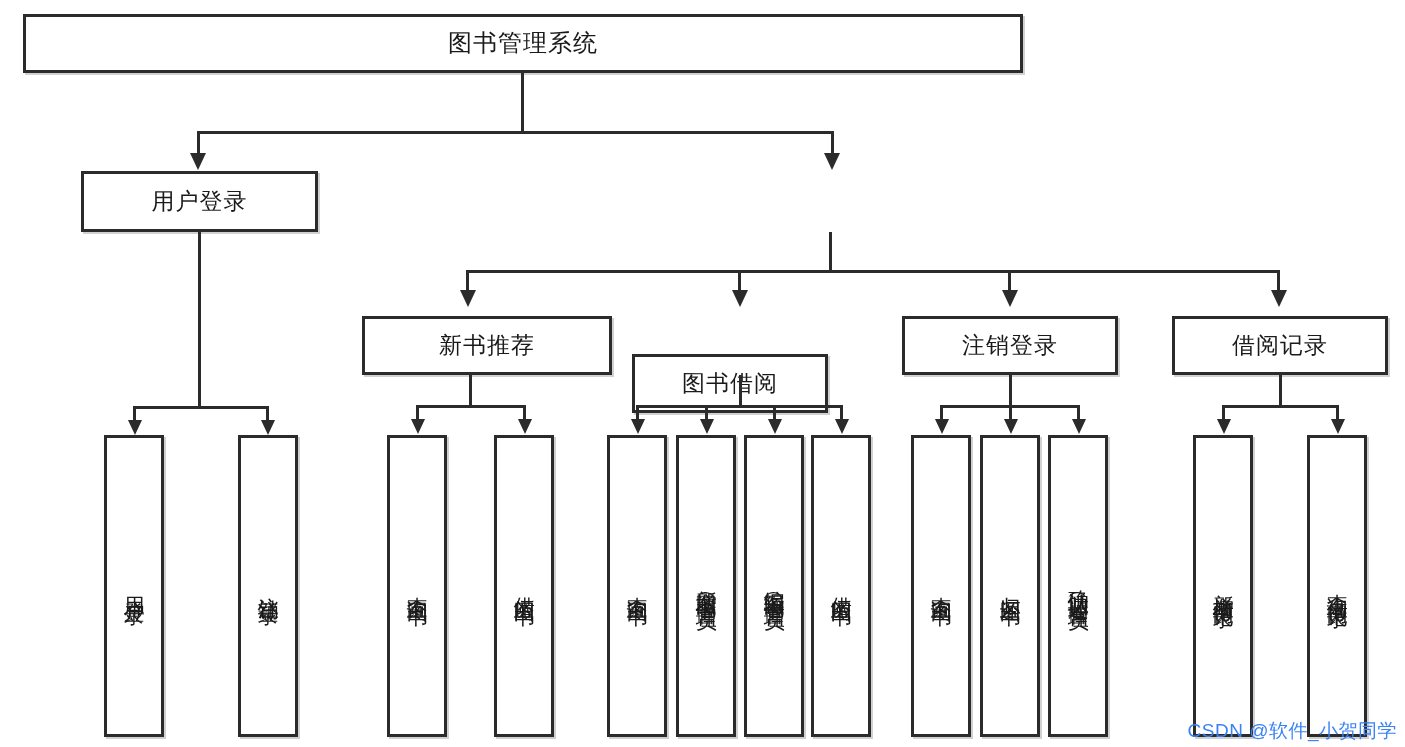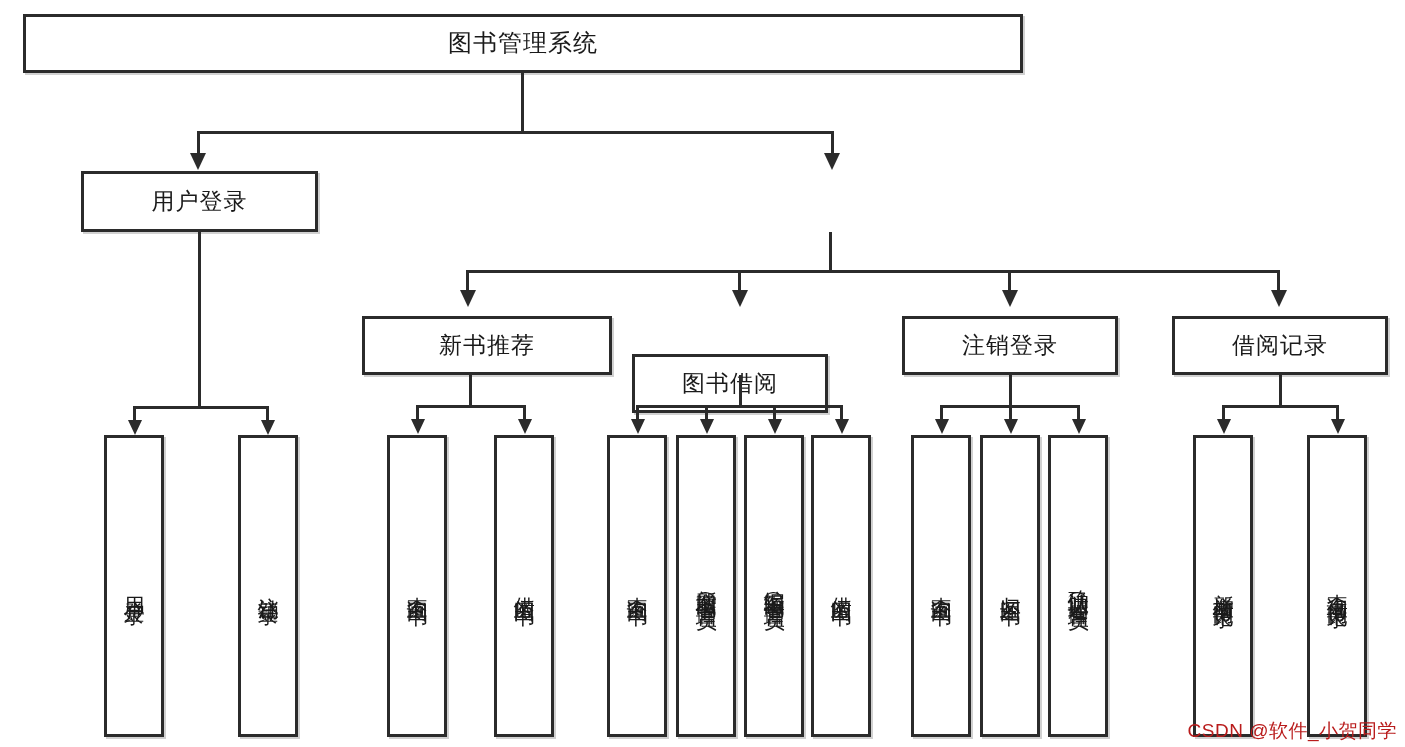--- a/index.html
+++ b/index.html
@@ -76,21 +76,21 @@
     border-left-width: 7px;
     border-right-width: 7px;
     border-top-width: 15px;
   }
   
   #watermark {
     position: absolute;
     right: 8px;
     bottom: 3px;
     font-size: 19px;
-    color: #b91c1c;
+    color: #3b82f6;
     letter-spacing: 0.5px;
     white-space: nowrap;
     pointer-events: none;
   }
 </style>
 </head>
 <body>
 
 <div id="canvas">
 

